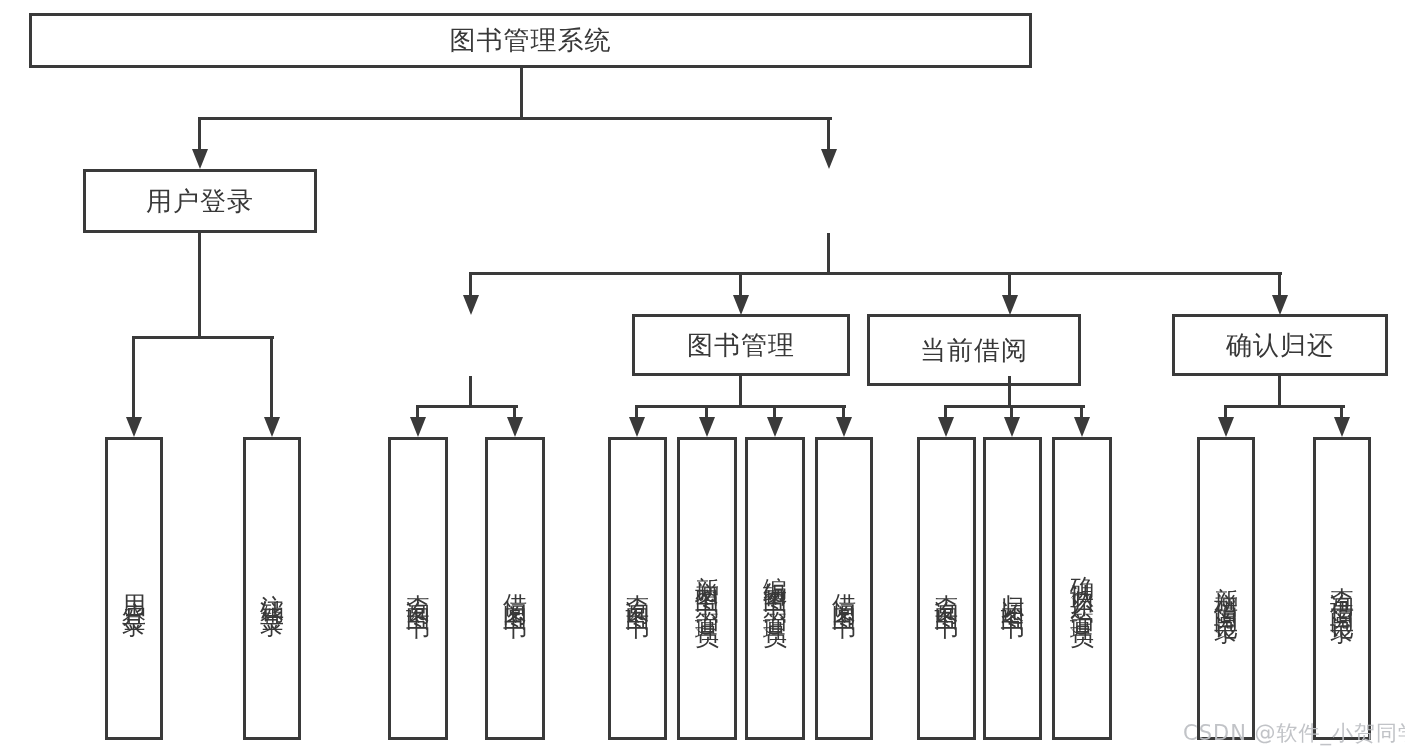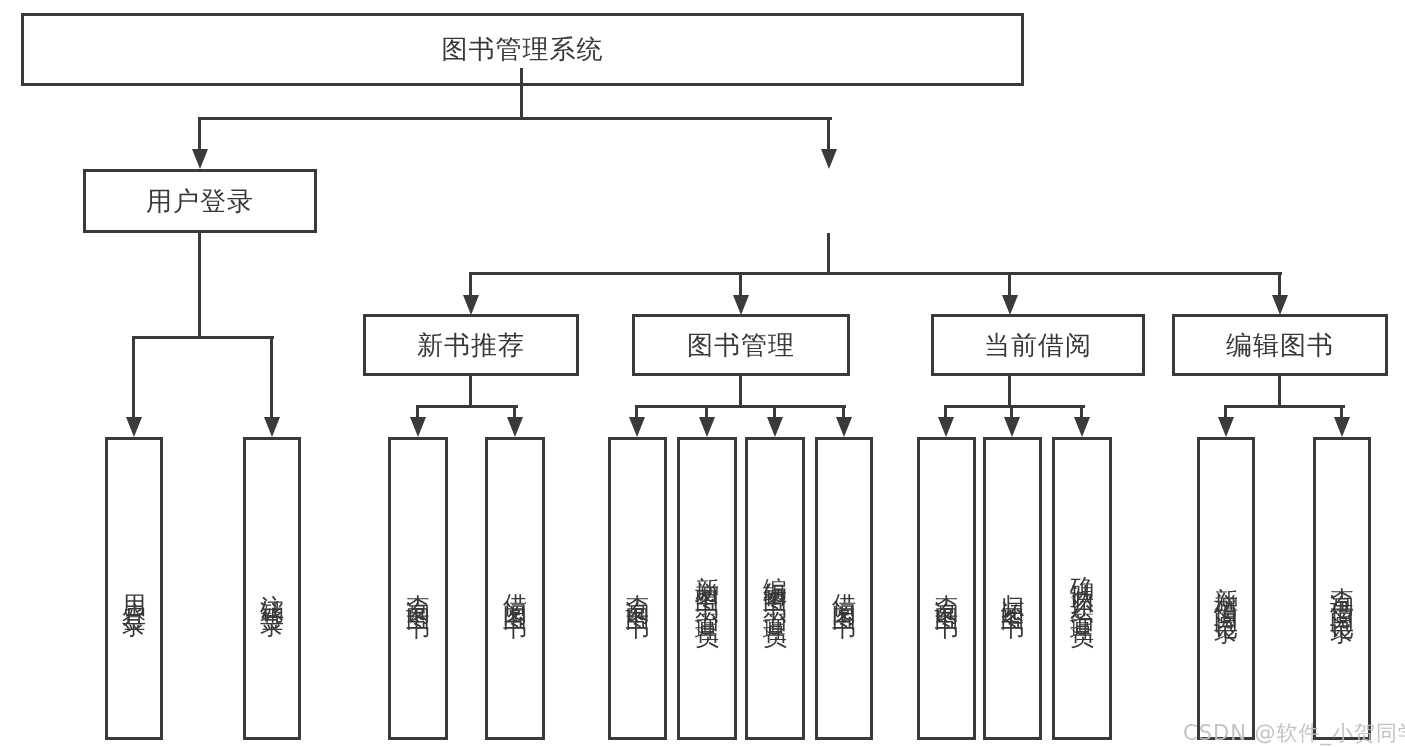--- a/index.html
+++ b/index.html
@@ -25,21 +25,21 @@
   .watermark{
     position:absolute;left:1183px;top:719px;z-index:5;
     font-size:21px;letter-spacing:1px;color:rgba(190,192,196,0.95);white-space:nowrap;
   }
 </style>
 </head>
 <body>
 
 <div class="canvas">
 
-  <div class="box" style="left:21px;top:13px;width:1003px;height:73px">
+  <div class="box" style="left:29px;top:13px;width:1003px;height:55px">
     <span class="hlabel">图书管理系统</span>
   </div>
 
   <div class="line" style="left:520px;top:68px;width:3px;height:52px"></div>
   <div class="line" style="left:198px;top:117px;width:634px;height:3px"></div>
   <div class="line" style="left:198px;top:117px;width:3px;height:34px"></div>
   <div class="arr" style="left:192px;top:149px"></div>
   <div class="line" style="left:827px;top:117px;width:3px;height:34px"></div>
   <div class="arr" style="left:821px;top:149px"></div>
 
@@ -58,31 +58,28 @@
   <div class="line" style="left:469px;top:272px;width:813px;height:3px"></div>
   <div class="line" style="left:469px;top:272px;width:3px;height:25px"></div>
   <div class="arr" style="left:463px;top:295px"></div>
   <div class="line" style="left:739px;top:272px;width:3px;height:25px"></div>
   <div class="arr" style="left:733px;top:295px"></div>
   <div class="line" style="left:1008px;top:272px;width:3px;height:25px"></div>
   <div class="arr" style="left:1002px;top:295px"></div>
   <div class="line" style="left:1278px;top:272px;width:3px;height:25px"></div>
   <div class="arr" style="left:1272px;top:295px"></div>
 
-  <div class="box" style="left:363px;top:314px;width:216px;height:62px">
-    <span class="hlabel">新书推荐</span>
-  </div>
   <div class="box" style="left:632px;top:314px;width:218px;height:62px">
     <span class="hlabel">图书管理</span>
   </div>
-  <div class="box" style="left:931px;top:314px;width:214px;height:62px">
+  <div class="box" style="left:867px;top:314px;width:214px;height:72px">
     <span class="hlabel">当前借阅</span>
   </div>
   <div class="box" style="left:1172px;top:314px;width:216px;height:62px">
-    <span class="hlabel">编辑图书</span>
+    <span class="hlabel">确认归还</span>
   </div>
 
   <div class="line" style="left:469px;top:376px;width:3px;height:31px"></div>
   <div class="line" style="left:416px;top:405px;width:102px;height:3px"></div>
   <div class="line" style="left:416px;top:405px;width:3px;height:16px"></div>
   <div class="arr" style="left:410px;top:417px"></div>
   <div class="line" style="left:513px;top:405px;width:3px;height:16px"></div>
   <div class="arr" style="left:507px;top:417px"></div>
 
   <div class="line" style="left:739px;top:376px;width:3px;height:31px"></div>

